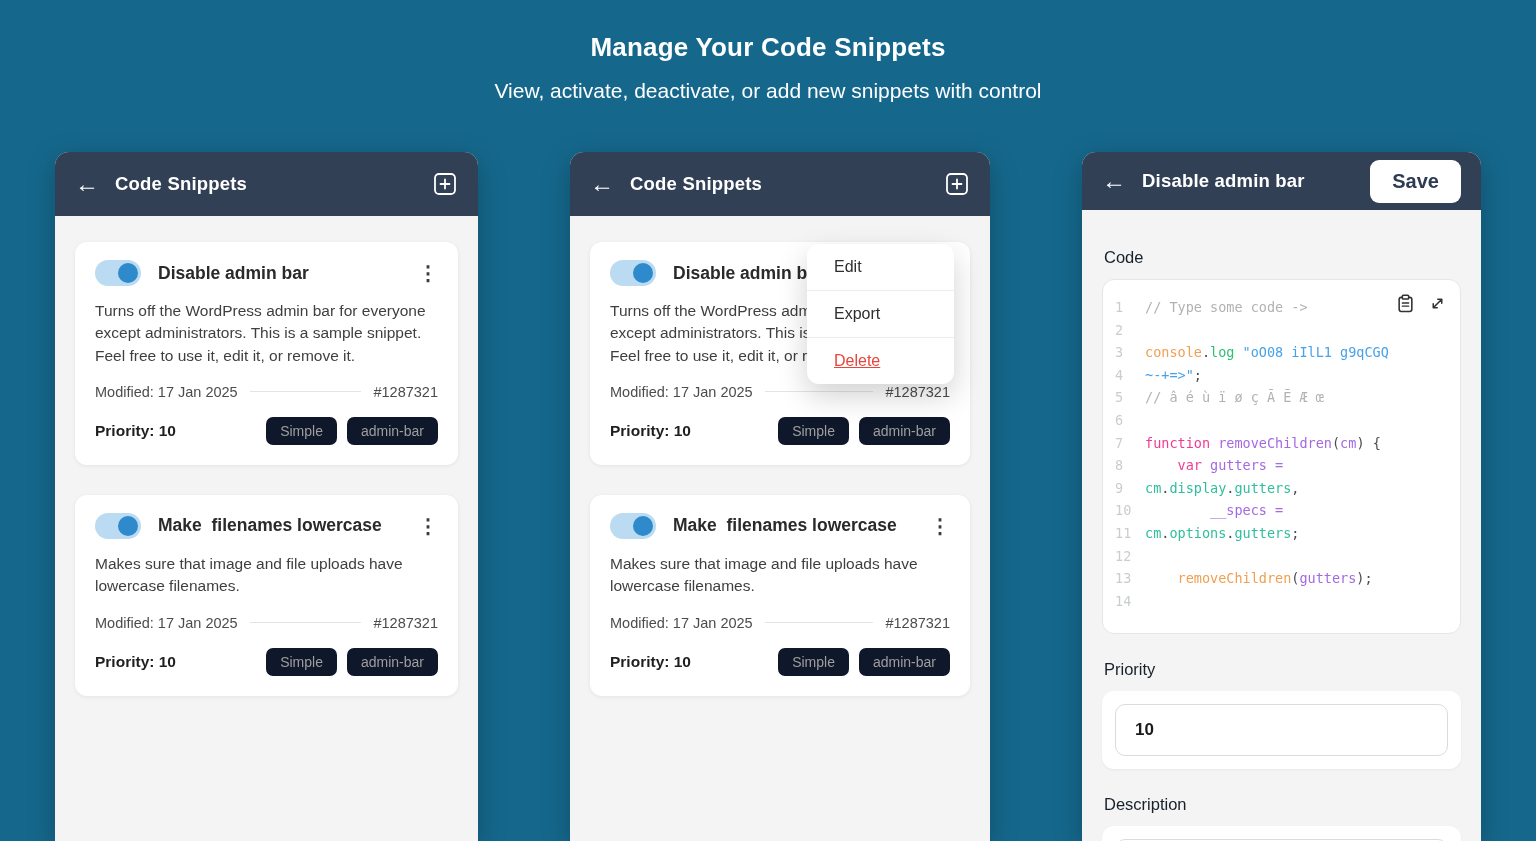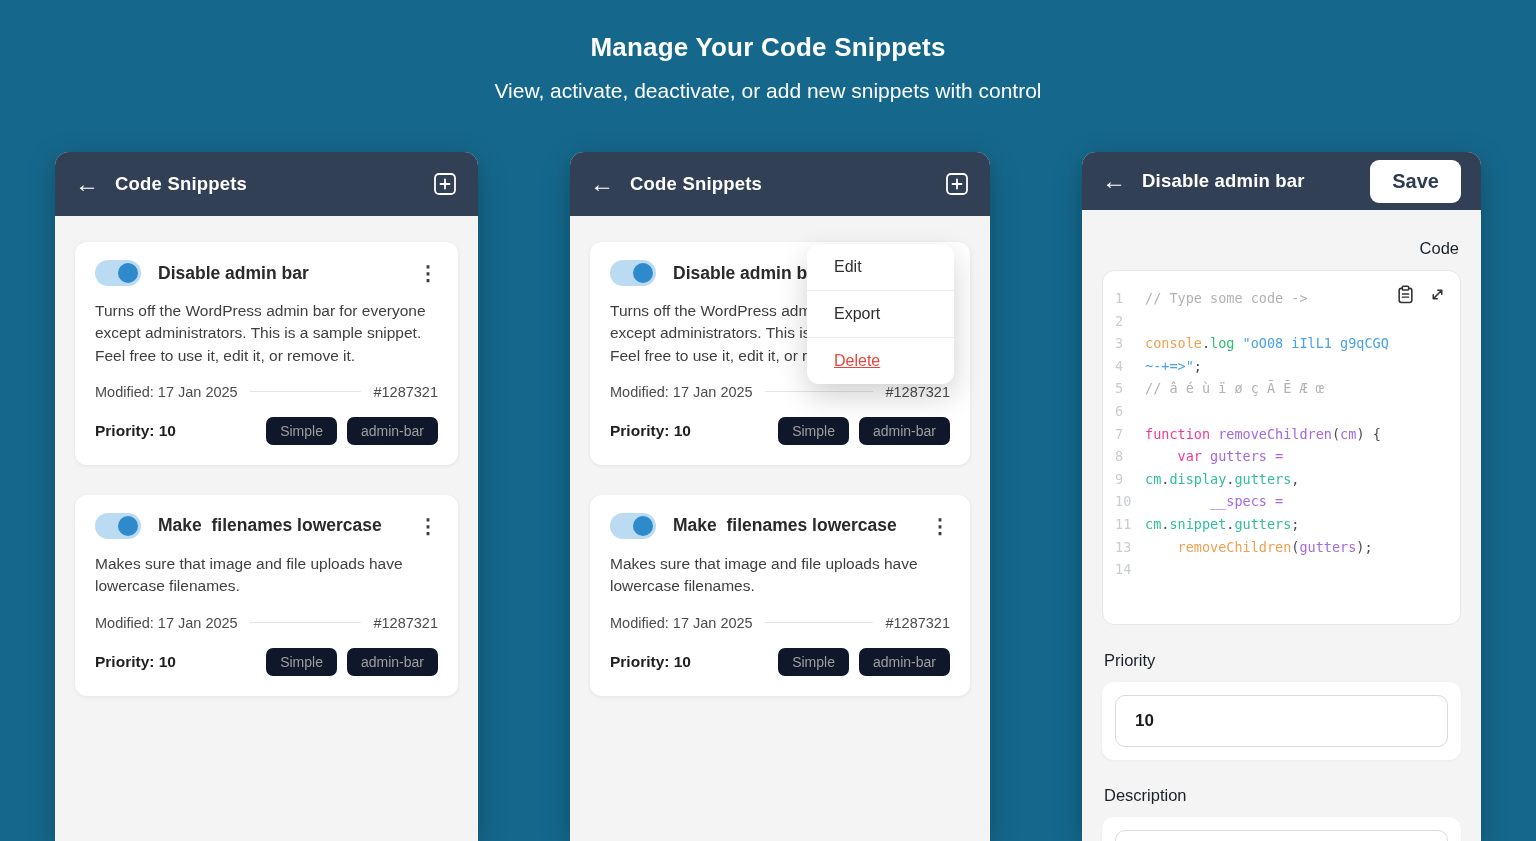--- a/index.html
+++ b/index.html
@@ -55,21 +55,21 @@
 
   .menu{
     position:absolute;top:92px;right:36px;width:147px;background:#fff;
     border-radius:12px;box-shadow:0 12px 30px rgba(0,0,0,.18);overflow:hidden;z-index:5;
   }
   .menu-item{padding:14px 27px;font-size:16px;color:#2e2e2e;border-bottom:1px solid #ececec;cursor:pointer;}
   .menu-item:last-child{border-bottom:none;text-decoration:underline;}
   .menu-item.danger{color:#e8453c;}
 
   .field-label{font-size:16.5px;color:#18202b;margin:26px 2px 12px;}
-  .field-label:first-child{margin-top:3px;text-align:right;}
+  .field-label:first-child{margin-top:12px;}
   .editor{
     position:relative;background:#ffffff;border:1px solid #e6e6e6;border-radius:12px;
     padding:16px 12px 14px 12px;height:355px;box-sizing:border-box;overflow:hidden;
     font-family:"DejaVu Sans Mono", monospace;font-size:13.5px;line-height:22.6px;
   }
   .code-line{display:flex;white-space:pre;}
   .gutter{width:30px;flex:none;color:#c9cdd1;}
   .code-text{flex:1;}
   .editor-icons{position:absolute;top:14px;right:14px;display:flex;gap:15px;align-items:center;background:#fff;padding-left:6px;}
   .tk-cm{color:#b2b2b2;}
@@ -238,21 +238,22 @@
           <div class="code-line"><span class="gutter">1</span><span class="code-text"><span class="tk-cm">// Type some code -&gt;</span></span></div>
           <div class="code-line"><span class="gutter">2</span><span class="code-text"></span></div>
           <div class="code-line"><span class="gutter">3</span><span class="code-text"><span class="tk-or">console</span><span class="tk-pl">.</span><span class="tk-gr">log</span><span class="tk-pl"> </span><span class="tk-bl">"oO08 iIlL1 g9qCGQ</span></span></div>
           <div class="code-line"><span class="gutter">4</span><span class="code-text"><span class="tk-bl">~-+=&gt;"</span><span class="tk-pl">;</span></span></div>
           <div class="code-line"><span class="gutter">5</span><span class="code-text"><span class="tk-cm">// â é ù ï ø ç Ã Ē Æ œ</span></span></div>
           <div class="code-line"><span class="gutter">6</span><span class="code-text"></span></div>
           <div class="code-line"><span class="gutter">7</span><span class="code-text"><span class="tk-pk">function</span><span class="tk-pl"> </span><span class="tk-pu">removeChildren</span><span class="tk-pl">(</span><span class="tk-pu">cm</span><span class="tk-pl">) {</span></span></div>
           <div class="code-line"><span class="gutter">8</span><span class="code-text"><span class="tk-pl">    </span><span class="tk-pk">var</span><span class="tk-pl"> </span><span class="tk-pu">gutters</span><span class="tk-pl"> </span><span class="tk-pu">=</span></span></div>
           <div class="code-line"><span class="gutter">9</span><span class="code-text"><span class="tk-te">cm</span><span class="tk-pl">.</span><span class="tk-te">display</span><span class="tk-pl">.</span><span class="tk-te">gutters</span><span class="tk-pl">,</span></span></div>
           <div class="code-line"><span class="gutter">10</span><span class="code-text"><span class="tk-pl">        </span><span class="tk-pu">__specs</span><span class="tk-pl"> </span><span class="tk-pu">=</span></span></div>
-          <div class="code-line"><span class="gutter">11</span><span class="code-text"><span class="tk-te">cm</span><span class="tk-pl">.</span><span class="tk-te">snippet</span><span class="tk-pl">.</span><span class="tk-te">gutters</span><span class="tk-pl">;</span></span></div>
+          <div class="code-line"><span class="gutter">11</span><span class="code-text"><span class="tk-te">cm</span><span class="tk-pl">.</span><span class="tk-te">options</span><span class="tk-pl">.</span><span class="tk-te">gutters</span><span class="tk-pl">;</span></span></div>
+          <div class="code-line"><span class="gutter">12</span><span class="code-text"></span></div>
           <div class="code-line"><span class="gutter">13</span><span class="code-text"><span class="tk-pl">    </span><span class="tk-or">removeChildren</span><span class="tk-pl">(</span><span class="tk-pu">gutters</span><span class="tk-pl">)</span><span class="tk-pl">;</span></span></div>
           <div class="code-line"><span class="gutter">14</span><span class="code-text"></span></div>
         </div>
     </div>
 
     <div class="field-label">Priority</div>
     <div class="field-card">
       <div class="field-input bold">10</div>
     </div>
 

